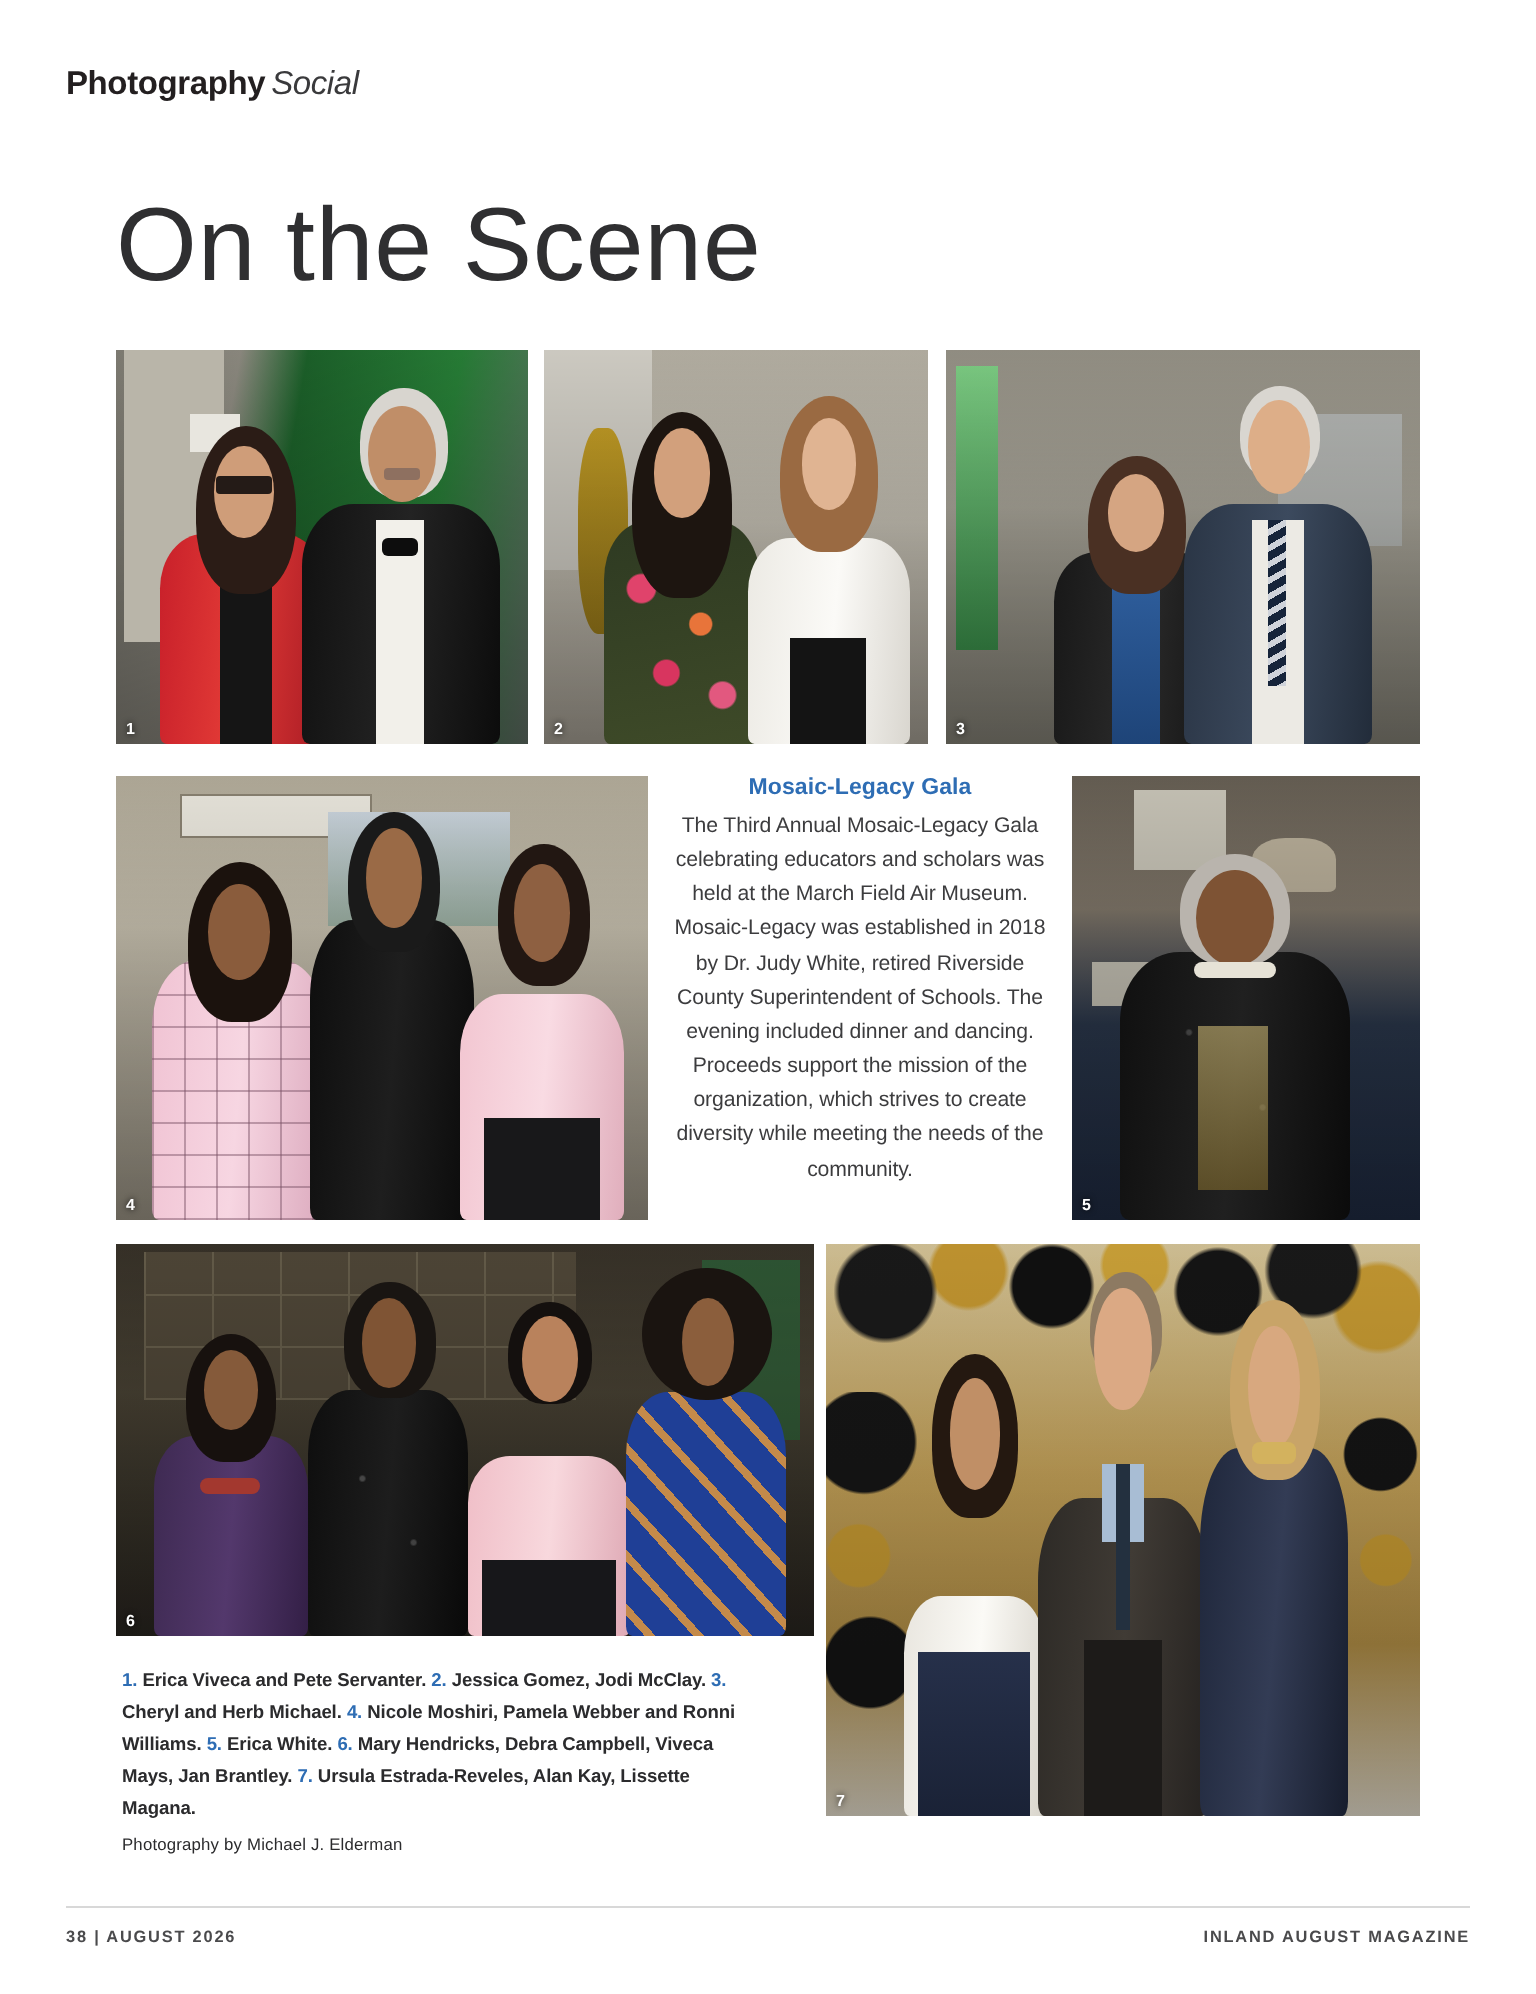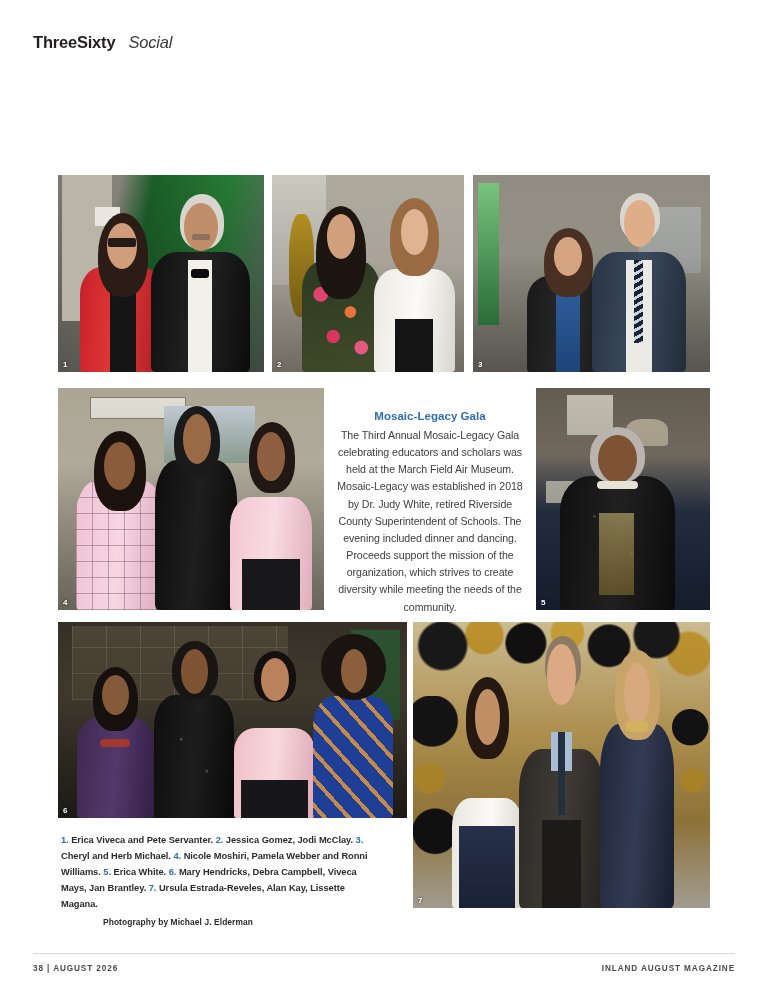--- a/index.html
+++ b/index.html
@@ -10,21 +10,21 @@
     overflow: hidden;
   }
   .page { position: relative; width: 768px; height: 997px; background:#fff; }
 
   
   .runhead {
     position: absolute; left: 33px; top: 33px;
     font-size: 16.5px; letter-spacing: -0.2px; white-space: nowrap;
   }
   .runhead .rh-bold { font-weight: 700; color: #231f20; }
-  .runhead .rh-ital { font-style: italic; font-weight: 400; color: #3a3a3c; margin-left: 13px; }
+  .runhead .rh-ital { font-style: italic; font-weight: 400; color: #3a3a3c; margin-left: 3px; }
 
   
   .title {
     position: absolute; left: 58px; top: 96px;
     font-size: 52px; font-weight: 300; color: #2f2f31;
     letter-spacing: 0.4px; line-height: 1.05; white-space: nowrap;
   }
 
   
   .photo {
@@ -43,41 +43,40 @@
   .bg { position: absolute; inset: 0; }
   .fig { position: absolute; bottom: 0; }
   .head { position: absolute; border-radius: 50%; }
   .hair { position: absolute; border-radius: 50% 50% 42% 42%; }
   .body { position: absolute; bottom: 0; border-radius: 26% 26% 4% 4%; }
 
   
   .storycol {
     position: absolute; left: 332px; top: 388px; width: 196px;
     text-align: center;
-    margin-top: 22px;
   }
   .story-h {
     font-size: 11.5px; font-weight: 700; color: #2e6db4;
     letter-spacing: 0.05px; margin-bottom: 5px;
   }
   .story-b {
     font-size: 10.6px; line-height: 1.62; color: #3c3c3e;
     letter-spacing: -0.05px;
   }
 
   
   .captions {
     position: absolute; left: 61px; top: 833px; width: 320px;
     font-size: 9.3px; line-height: 1.72; color: #2b2b2d;
     font-weight: 700; letter-spacing: -0.05px;
   }
   .captions .cnum { color: #2e6db4; font-weight: 700; }
   .credit {
     position: absolute; left: 61px; top: 917px;
-    font-size: 8.4px; font-weight: 700; color: #2b2b2d; letter-spacing: 0.1px; margin-left: 42px;
+    font-size: 8.4px; font-weight: 400; color: #2b2b2d; letter-spacing: 0.1px;
   }
 
   
   .footrule {
     position: absolute; left: 33px; top: 953px; width: 702px; height: 1px;
     background: #d8d8d8;
   }
   .foot-l {
     position: absolute; left: 33px; top: 964px;
     font-size: 8.2px; font-weight: 700; color: #4a4a4c; letter-spacing: 0.9px;
@@ -86,23 +85,24 @@
     position: absolute; right: 33px; top: 964px;
     font-size: 8.2px; font-weight: 700; color: #4a4a4c; letter-spacing: 0.9px;
   }
 </style>
 </head>
 <body>
 
 <div class="page">
 
   <div class="runhead">
-    <span class="rh-bold">ThreeSixty</span><span class="rh-ital">Social</span>
-  </div>
-
+    <span class="rh-bold">Photography</span><span class="rh-ital">Social</span>
+  </div>
+
+  <h1 class="title">On the Scene</h1>
 
   <div class="photo" style="left:58px; top:175px; width:206px; height:197px;">
     <div class="scene">
       <div class="bg" style="background:linear-gradient(100deg,#8d8a80 0%,#9b988d 26%,#1f6b2e 40%,#2b8b3c 72%,#6f7e74 100%);"></div>
       <div class="bg" style="background:linear-gradient(180deg,rgba(0,0,0,.12),rgba(0,0,0,.42));"></div>
       <div style="position:absolute;left:2%;top:0;width:24%;height:74%;background:#b9b5a9;"></div>
       <div style="position:absolute;left:18%;top:16%;width:12%;height:10%;background:#e8e6df;"></div>
 
       <div class="fig" style="left:10%;width:42%;height:86%;">
         <div class="body" style="left:2%;width:96%;height:62%;background:linear-gradient(95deg,#c8202a,#e23a36 46%,#a81b24);"></div>

